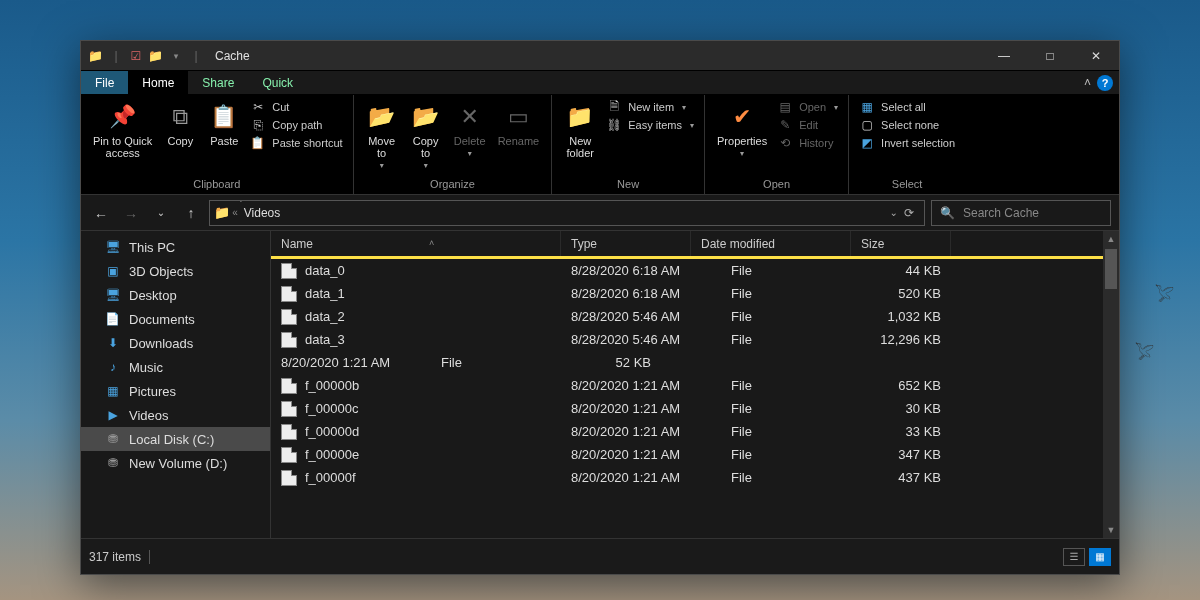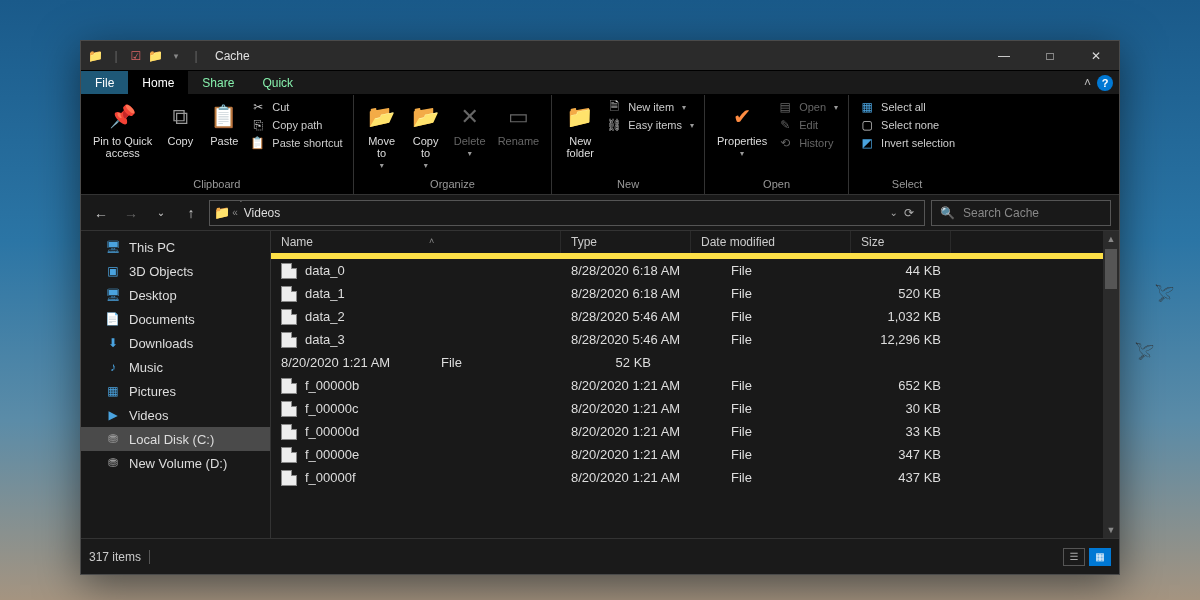--- a/index.html
+++ b/index.html
@@ -63,21 +63,21 @@
   .searchbox { width:180px; height:26px; border:1px solid #555; background:#191919; display:flex; align-items:center; padding:0 8px; gap:8px; color:#888; font-size:12px; }
 
   
   .body { flex:1; display:flex; min-height:0; background:#191919; }
   .sidebar { width:190px; background:#191919; border-right:1px solid #333; overflow:hidden; font-size:13px; padding-top:4px; }
   .sitem { display:flex; align-items:center; gap:8px; padding:4px 8px 4px 24px; color:#ddd; white-space:nowrap; }
   .sitem.sel { background:#4a4a4a; }
   .sitem .sic { width:16px; height:16px; display:flex; align-items:center; justify-content:center; font-size:12px; }
 
   .filepane { flex:1; display:flex; flex-direction:column; min-width:0; position:relative;}
-  .cols { display:flex; height:28px; border-bottom:6px solid #fde047; font-size:12px; color:#ccc; align-items:center;}
+  .cols { display:flex; height:28px; border-bottom:3px solid #fde047; font-size:12px; color:#ccc; align-items:center;}
   .col { padding:0 10px; border-right:1px solid #2a2a2a; display:flex; align-items:center; height:100%; }
   .col.name { width:290px; }
   .col.date { width:160px; }
   .col.type { width:130px; }
   .col.size { width:100px; justify-content:flex-start; }
   .sortmark { margin:0 auto; font-size:9px; color:#888; position:relative; top:-1px;}
   .rows { flex:1; overflow:hidden; font-size:13px; }
   .frow { display:flex; align-items:center; height:23px; color:#ddd; }
   .frow .c { padding:0 10px; overflow:hidden; white-space:nowrap; }
   .frow .c.name { width:290px; display:flex; align-items:center; gap:8px; }

